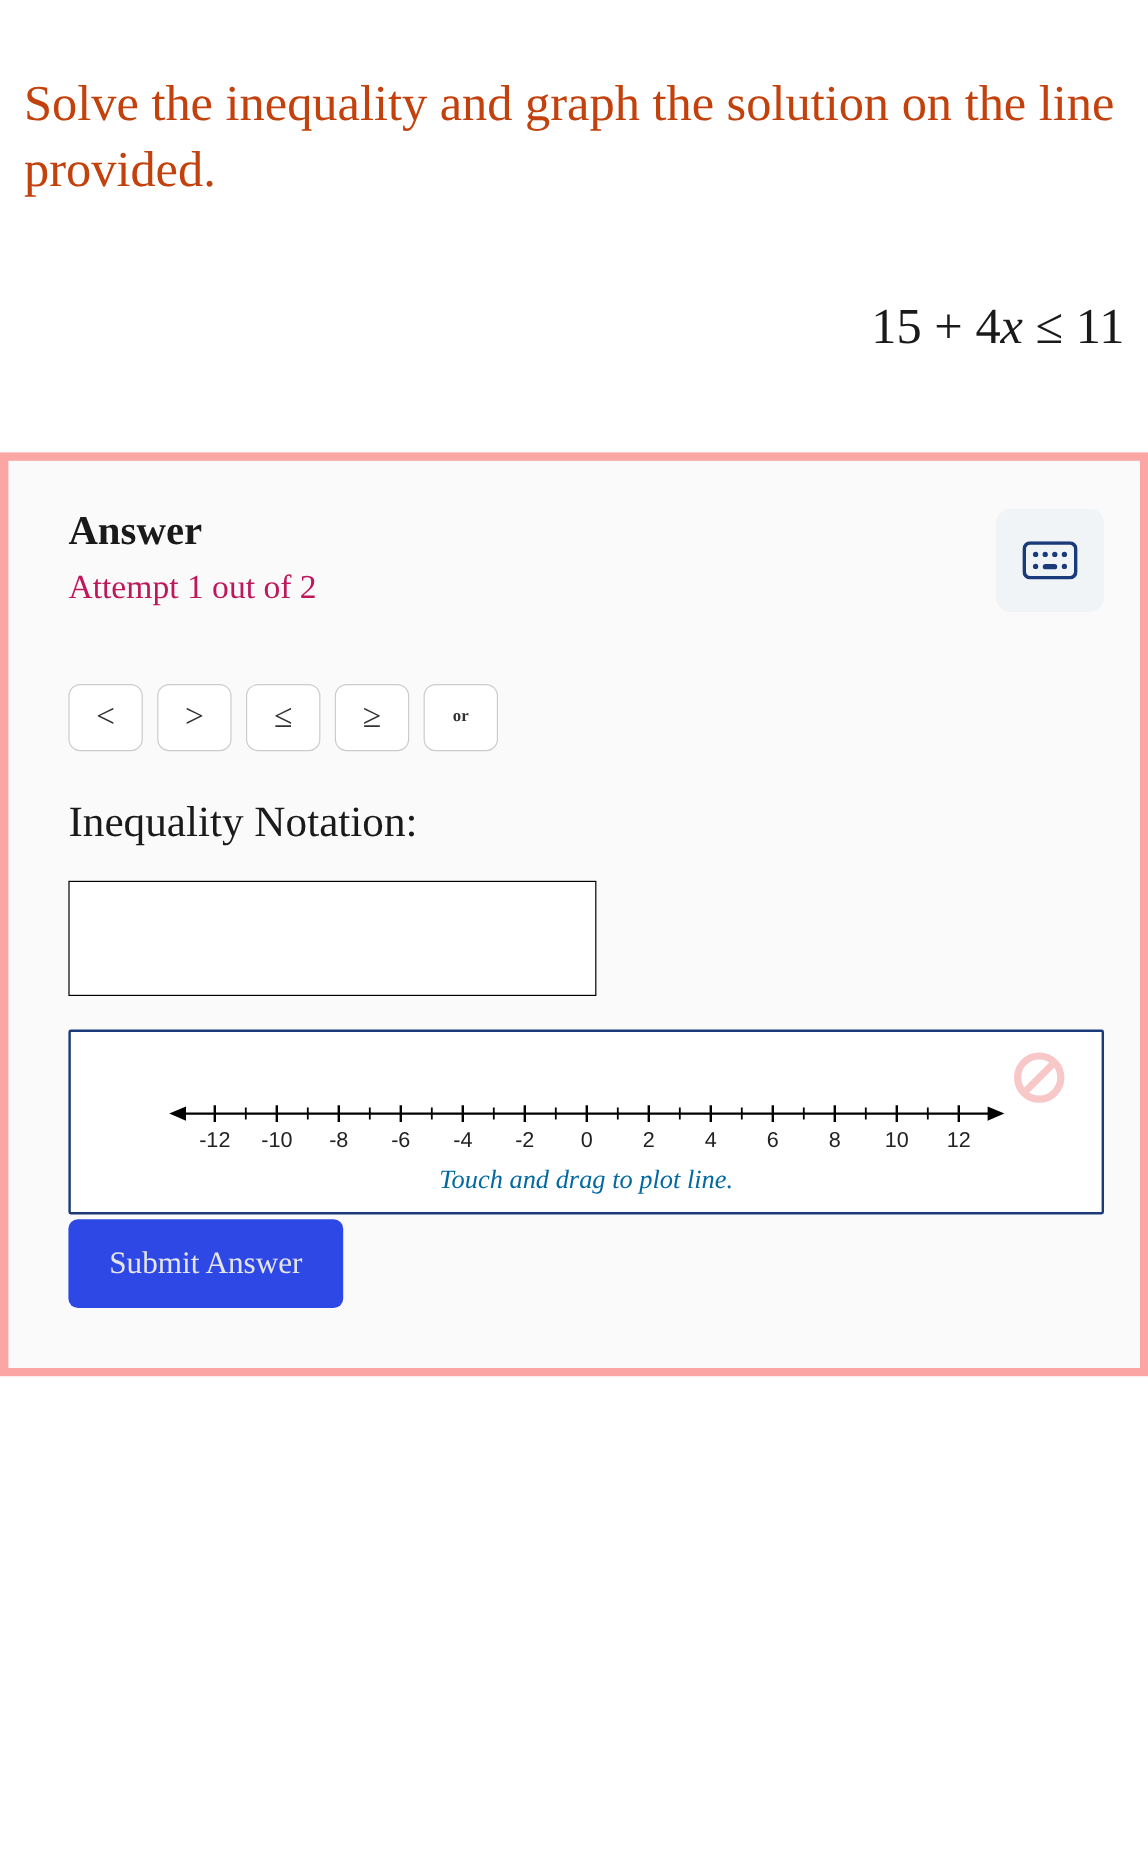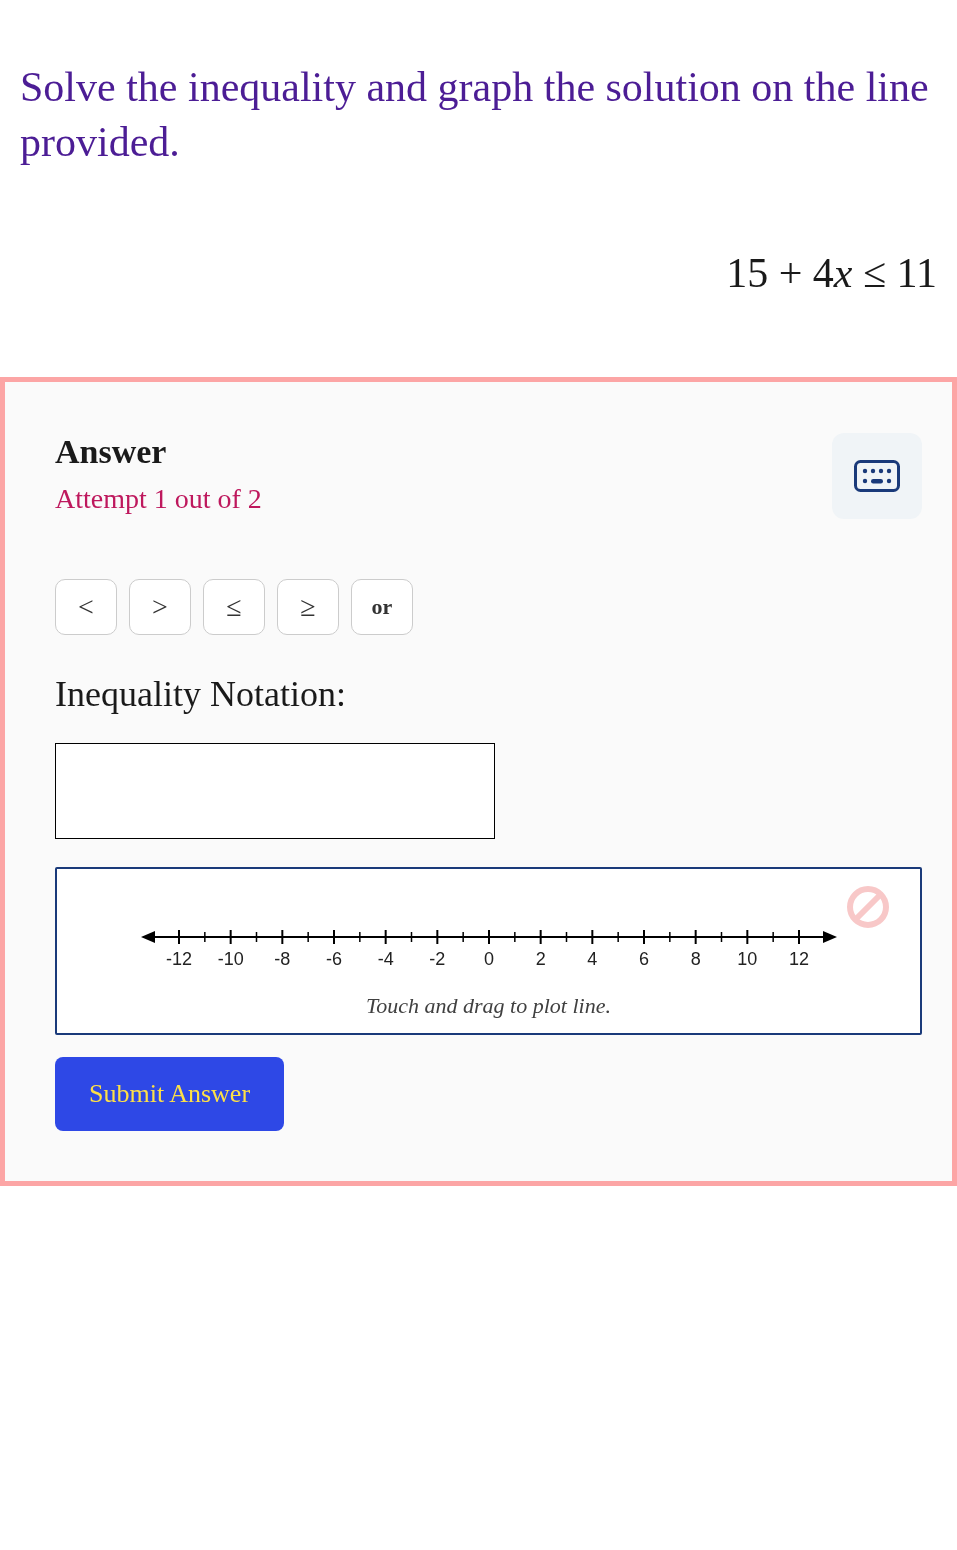--- a/index.html
+++ b/index.html
@@ -11,37 +11,37 @@
   }
   .container {
     padding: 0;
   }
   .question-area {
     padding: 60px 20px 40px 20px;
   }
   .question-text {
     font-size: 42px;
     line-height: 1.3;
-    color: #4c1d95;
+    color: #c2410c;
   }
   .equation {
     font-family: 'Times New Roman', serif;
     font-size: 42px;
     text-align: right;
     margin-top: 80px;
     margin-bottom: 40px;
     font-style: normal;
   }
   .equation .var {
     font-style: italic;
   }
   .answer-panel {
     background: #fafafa;
-    border: 5px solid #fca5a5;
-    padding: 51px 30px 50px 50px;
+    border: 7px solid #fca5a5;
+    padding: 40px 30px 50px 50px;
     position: relative;
   }
   .answer-header {
     display: flex;
     justify-content: space-between;
     align-items: flex-start;
   }
   .answer-title {
     font-size: 34px;
     font-weight: bold;
@@ -75,21 +75,21 @@
     background: #fff;
     display: flex;
     align-items: center;
     justify-content: center;
     font-size: 28px;
     font-family: Georgia, serif;
     cursor: pointer;
     color: #333;
   }
   .op-btn.or {
-    font-size: 22px;
+    font-size: 14px;
     font-weight: bold;
     padding: 0 18px;
   }
   .section-label {
     font-size: 36px;
     margin-top: 38px;
   }
   .notation-input {
     width: 440px;
     height: 96px;
@@ -118,28 +118,28 @@
     align-items:center;
     justify-content:center;
   }
   .numline-svg {
     display: block;
     margin: 30px auto 0 auto;
   }
   .plot-hint {
     text-align: center;
     font-style: italic;
-    color: #404040;
+    color: #0369a1;
     font-size: 22px;
-    margin-top: 16px;
+    margin-top: 2px;
   }
   .submit-btn {
-    margin-top: 22px;
+    margin-top: 4px;
     background: #2e48e6;
-    color: #fde047;
+    color: #e5e5e5;
     border: none;
     border-radius: 8px;
     font-size: 26px;
     font-family: Georgia, serif;
     padding: 22px 34px;
     cursor: pointer;
   }
   .tick-label {
     font-family: Arial, sans-serif;
     font-size: 18px;

